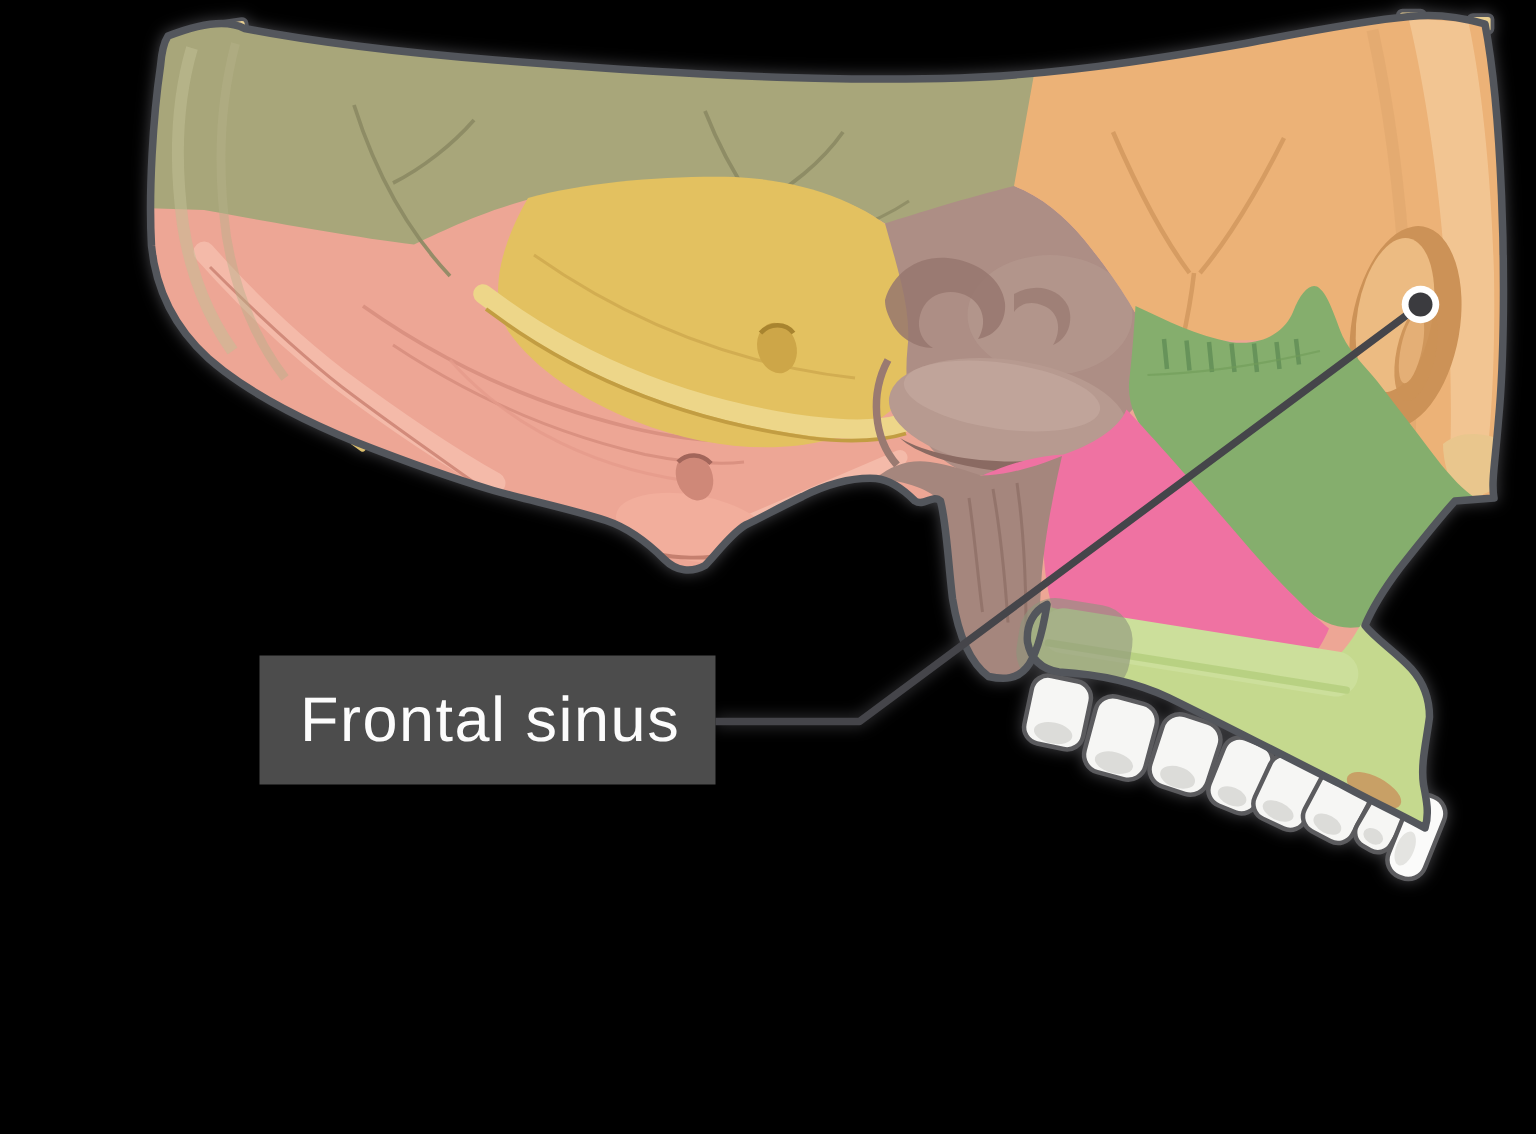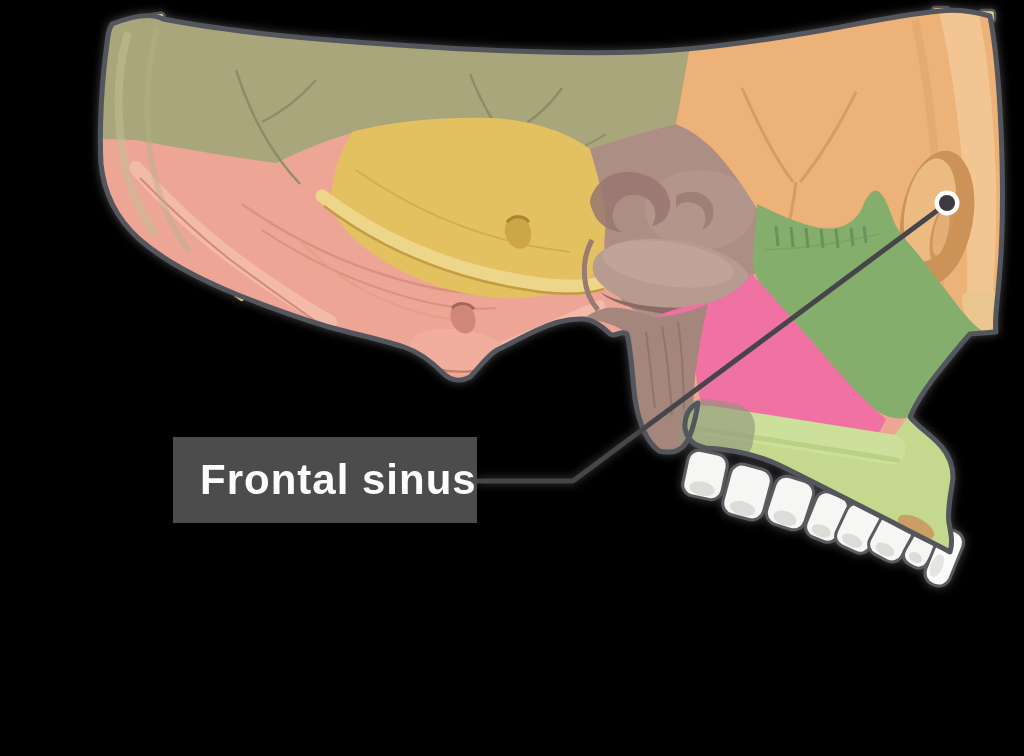--- a/index.html
+++ b/index.html
@@ -5,21 +5,21 @@
   html,body{margin:0;padding:0;background:#000;width:1024px;height:756px;overflow:hidden;}
   .stage{position:relative;width:1024px;height:756px;background:#000;font-family:"Liberation Sans",sans-serif;}
   svg{position:absolute;left:0;top:0;}
   #skull-art{filter:drop-shadow(0 0 5px rgba(150,150,160,.45));}
   .label-box{
     position:absolute;left:173px;top:437px;width:304px;height:86px;
     background:#4c4c4c;display:flex;align-items:center;box-sizing:border-box;
     padding-left:27px;
   }
   .label-box span{
-    color:#fcfcfc;font-size:42px;font-weight:700;letter-spacing:1px;white-space:nowrap;
+    color:#fcfcfc;font-size:42px;font-weight:400;letter-spacing:1px;white-space:nowrap;
   }
 </style>
 </head>
 <body>
 
 <div class="stage">
   <svg id="skull-art" width="1024" height="756" viewBox="0 0 1024 756">
     <defs>
       <clipPath id="skullClip">
         <path d="M112,24 C135,15 152,13 163,19 C210,28 268,35 330,40 C430,48 540,55 640,52 C700,50 762,41 830,29 C862,23 906,14 940,11 C958,9 976,12 990,16 C995,42 999,82 1001,130 C1003,178 1003,238 999,280 C997,306 994,322 996,332 L970,334 C960,345 948,360 933,379 C924,391 915,405 910,417 C917,426 931,435 941,446 C949,455 953,466 953,478 C951,494 947,509 949,523 C951,533 953,543 950,552 C934,543 914,534 894,523 C858,505 818,484 779,465 C751,452 724,449 706,448 C694,446 687,439 685,428 C684,417 689,407 698,403 C691,447 681,456 659,451 C647,442 639,424 635,399 C632,374 631,349 627,334 C622,329 616,338 610,334 C603,327 594,320 584,319 C566,318 549,324 535,331 C518,339 506,346 497,350 C487,356 478,369 470,377 C461,382 451,381 443,373 C432,362 419,352 404,347 C379,339 354,334 329,327 C299,318 266,306 238,295 C199,279 164,261 139,239 C117,219 104,194 101,164 C99,128 102,78 107,44 C108,32 110,27 112,24 Z"></path>

